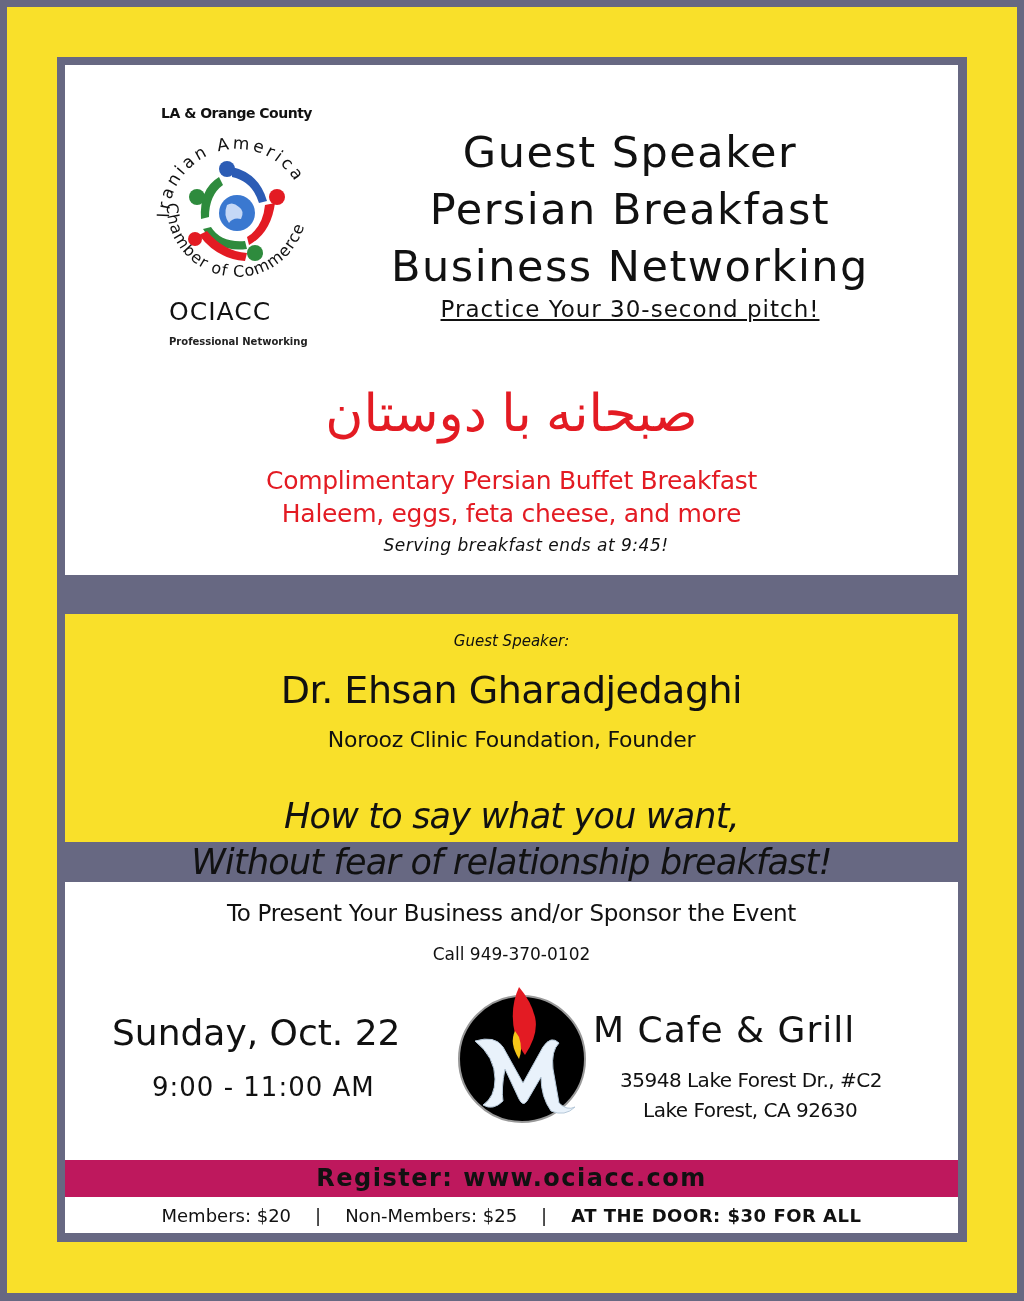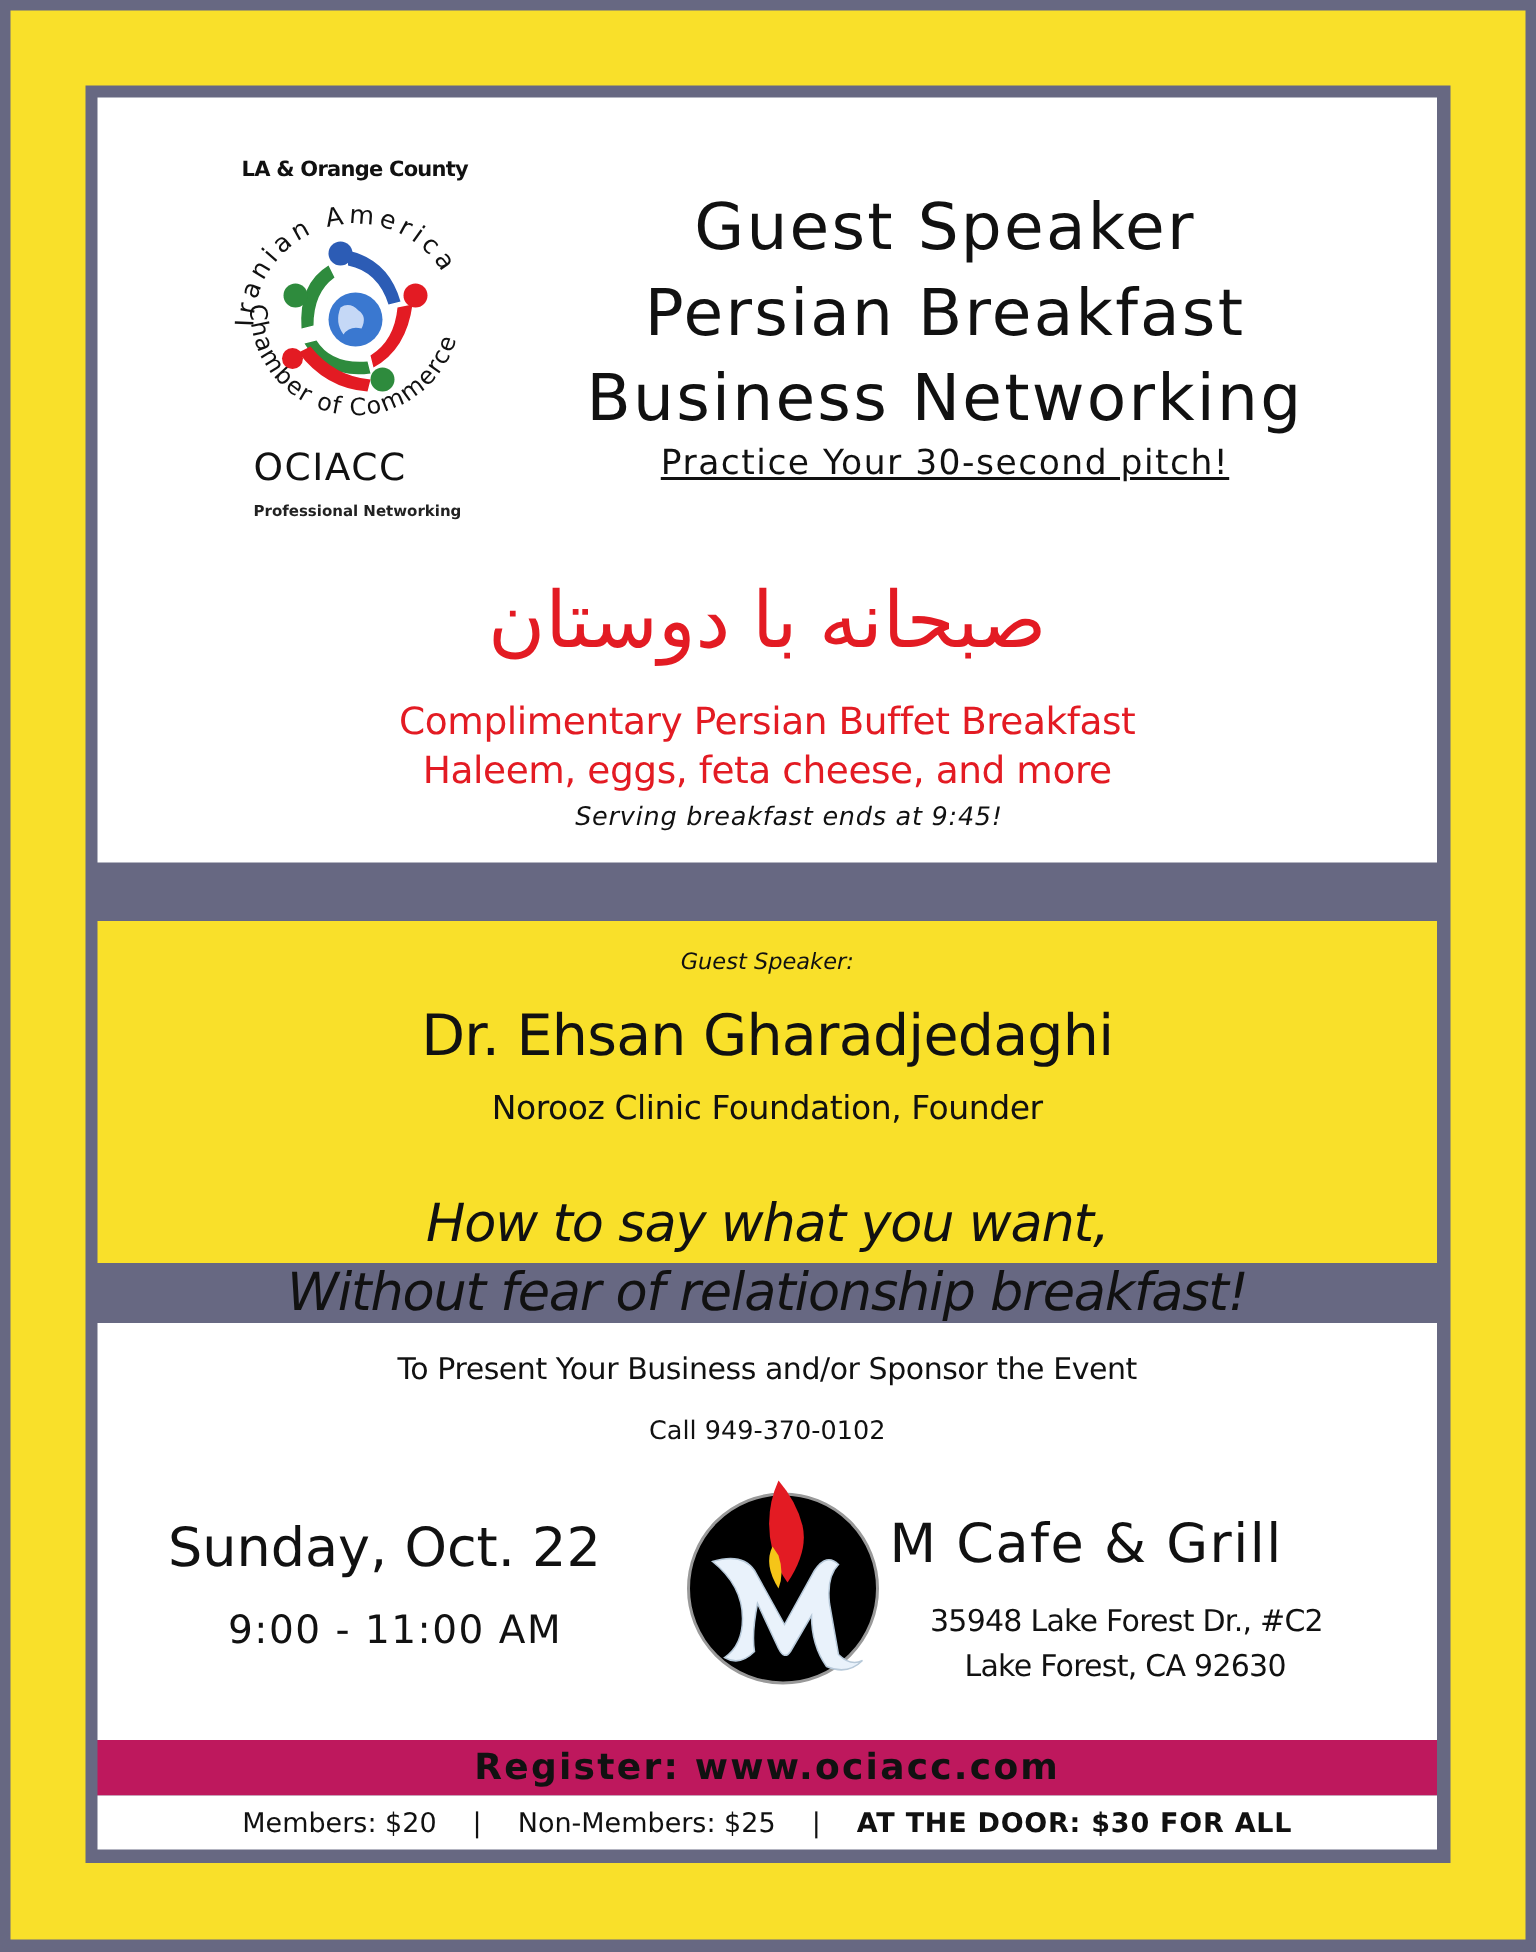--- a/index.html
+++ b/index.html
@@ -26,21 +26,21 @@
 
   .farsi { font-family:Liberation Sans, sans-serif; font-size:52px; color:#e31b23; direction:rtl; }
   .red-line { font-size:25px; color:#e31b23; letter-spacing:-0.3px; }
   .serving { font-size:17px; font-style:italic; color:#111; letter-spacing:0.5px; }
 
   .gs-label { font-size:15px; font-style:italic; color:#111; }
   .speaker { font-size:38px; color:#111; letter-spacing:-0.5px; }
   .org { font-size:22px; color:#111; letter-spacing:-0.3px; }
   .topic { font-size:35px; font-style:italic; color:#111; letter-spacing:-0.8px; }
 
-  .present { font-size:20px; color:#111; letter-spacing:-0.3px; }
+  .present { font-size:23px; color:#111; letter-spacing:-0.3px; }
   .call { font-size:17px; color:#111; }
   .date { font-size:36px; color:#111; }
   .time { font-size:26px; color:#111; letter-spacing:1px; }
   .venue { font-size:36px; color:#111; letter-spacing:1px; }
   .addr { font-size:20px; color:#111; letter-spacing:-0.5px; }
 
   .register { font-size:24px; font-weight:bold; color:#111; letter-spacing:1.5px; }
   .price { font-size:18px; color:#111; }
   .price-bold { font-weight:bold; letter-spacing:0.5px; }
   .sep { display:inline-block; margin:0 24px; }

